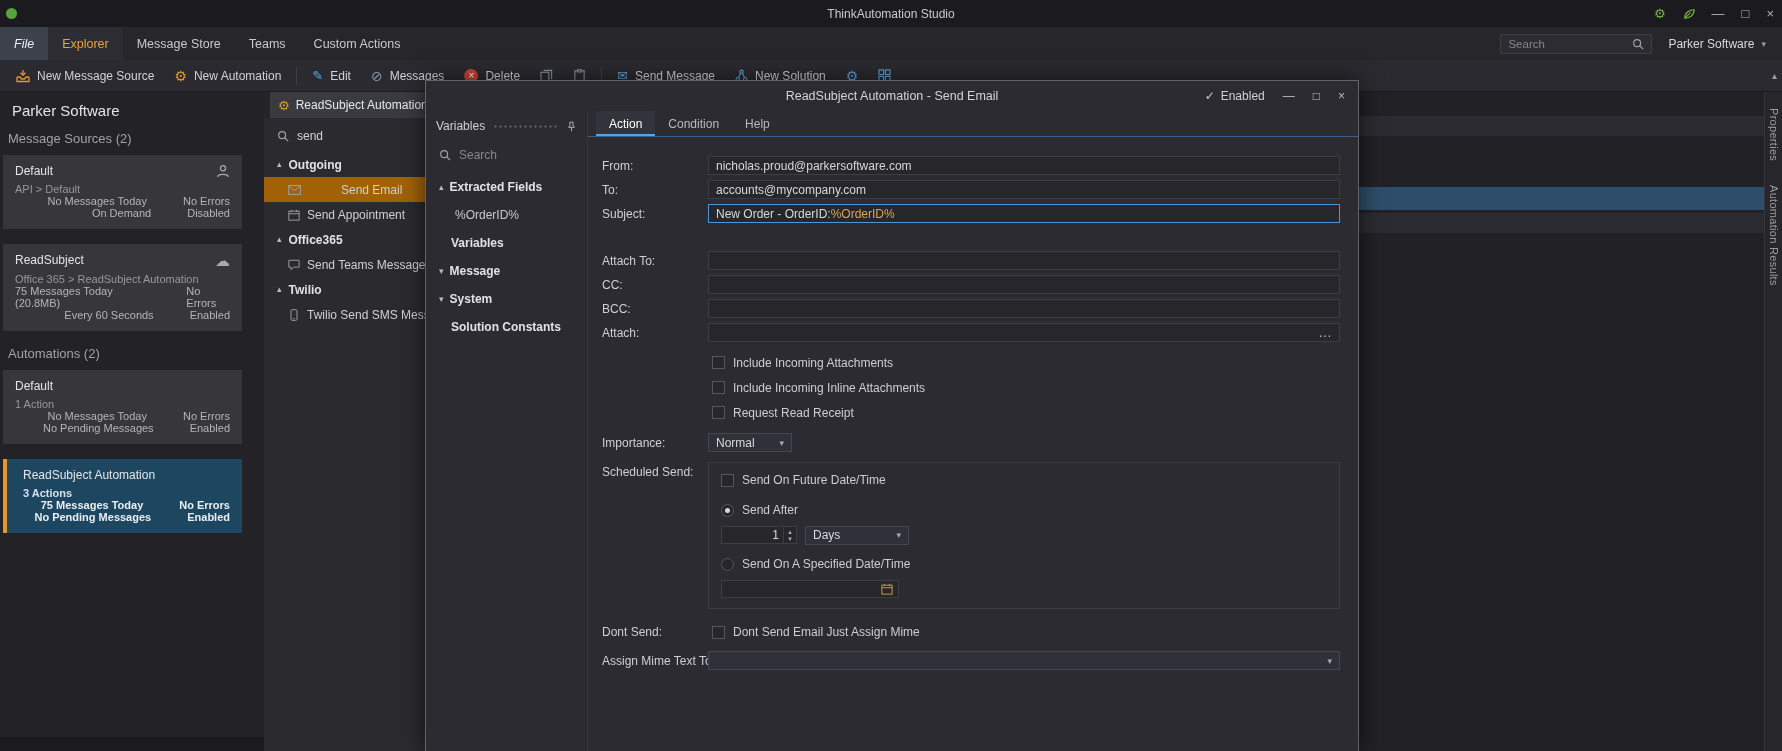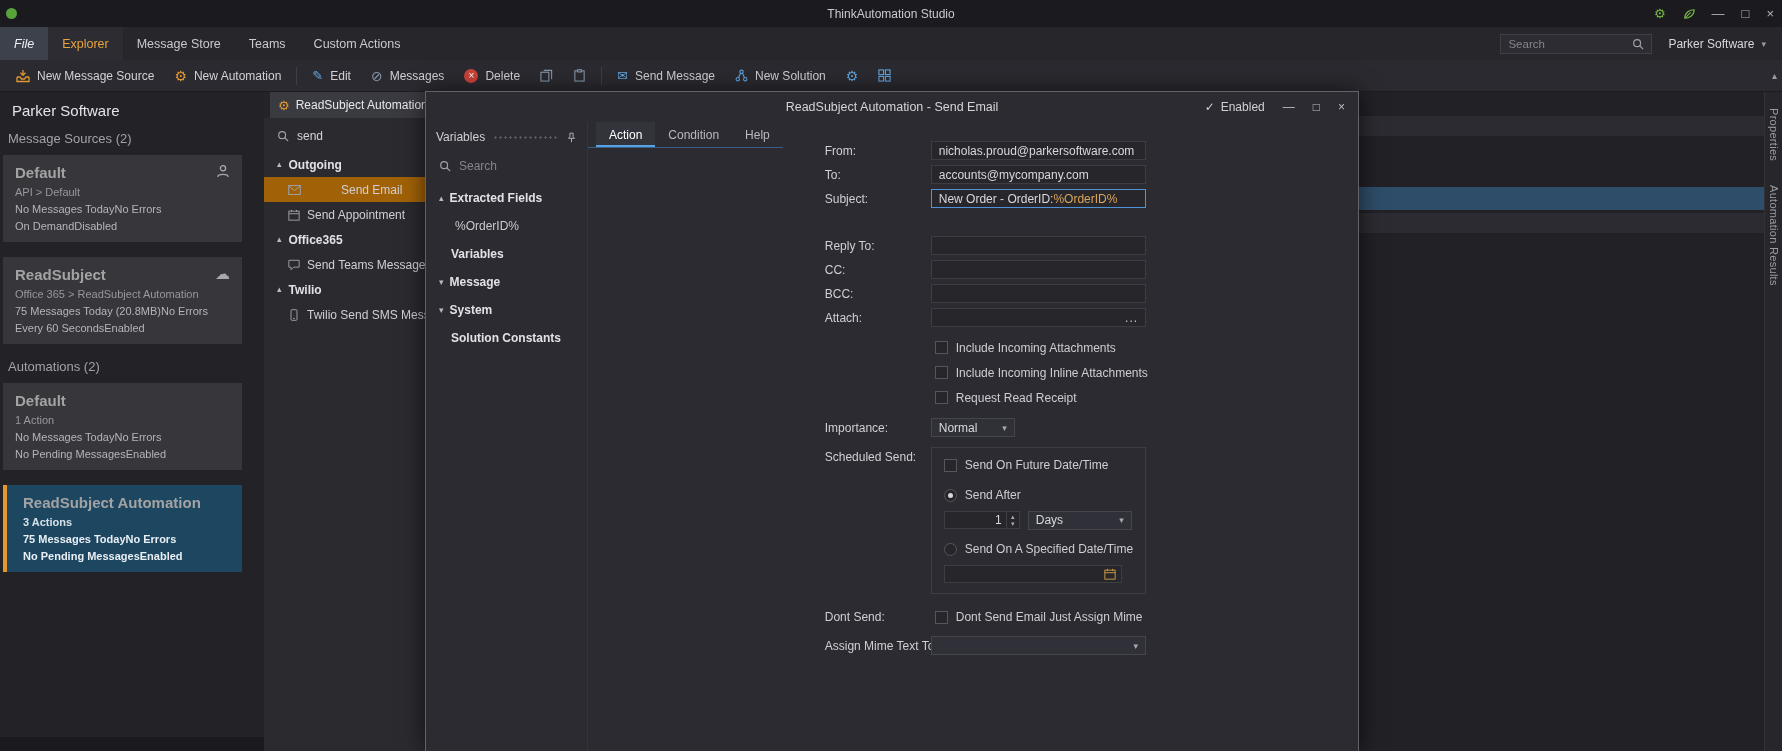--- a/index.html
+++ b/index.html
@@ -42,24 +42,24 @@
   .c-grayblue { color:#8496a8; }
   .del-ic { width:14px; height:14px; border-radius:50%; background:#ca4339; color:#fff; font-size:10px; display:flex; align-items:center; justify-content:center; line-height:1; }
   .toolbar-right { margin-left:auto; padding-right:5px; color:#9a9aa0; font-size:10px; }
 
   
   .sidebar { position:absolute; left:0; top:92px; width:264px; bottom:0; background:#222227; padding-top:10px; overflow:hidden; }
   .sb-title { margin:0 0 12px 12px; font-size:15px; color:#e4e4e8; }
   .sb-heading { margin:10px 0 9px 8px; font-size:13px; color:#a2a2a8; }
   .card { margin:0 22px 15px 3px; background:#36363b; padding:9px 12px 10px; }
   .card-head { display:flex; justify-content:space-between; align-items:flex-start; }
-  .card-title { font-size:15px; font-weight:700; color:#a3a3a3; }
+  .card-title { font-size:12px; font-weight:400; color:#e5e5e5; }
   .card-icon { color:#a8a8b0; font-size:15px; line-height:1; }
   .card-sub { margin-top:5px; font-size:11px; color:#97979d; }
-  .card-row { margin-top:5px; display:flex; justify-content:flex-start; font-size:11px; color:#b4b4ba; }
+  .card-row { display:flex; justify-content:flex-end; font-size:11px; color:#b4b4ba;gap:36px; }
   .card.selected { background:#1d4760; border-left:4px solid #e2982f; padding-left:16px; }
   .card.selected .card-sub { color:#d6e0e8; font-weight:700; }
   .card.selected .card-row { color:#e9eff4; font-weight:700; }
   .sb-footer { position:absolute; left:0; bottom:0; width:264px; height:14px; background:#1b1b1f; }
 
   
   .panel2 { position:absolute; left:264px; top:92px; width:164px; bottom:0; background:#2a2a2f; overflow:hidden; }
   .doc-tab-row { height:26px; background:#232328; display:flex; align-items:flex-end; }
   .doc-tab { display:flex; align-items:center; gap:6px; background:#3a3a41; padding:0 10px 0 8px; font-size:12px; color:#e8e8ec; height:26px; margin-left:6px; white-space:nowrap; }
   .p2-search { display:flex; align-items:center; gap:8px; padding:11px 0 9px 13px; color:#d4d4d8; font-size:12px; }
@@ -74,41 +74,41 @@
   .rightarea { position:absolute; left:428px; right:18px; top:92px; bottom:0; background:#212126; }
   .ra-band { position:absolute; left:0; right:0; top:24px; height:20px; background:#2b2b31; }
   .ra-row-sel { position:absolute; left:0; right:0; top:95px; height:23px; background:#2e4d68; }
   .ra-row { position:absolute; left:0; right:0; top:121px; height:20px; background:#2b2b31; }
 
   
   .rightrail { position:absolute; right:0; top:92px; width:18px; bottom:0; background:#26262b; border-left:1px solid #333339; display:flex; flex-direction:column; align-items:center; padding-top:16px; gap:24px; }
   .rail-tab { writing-mode:vertical-rl; font-size:11px; color:#9c9ca2; letter-spacing:0.3px; white-space:nowrap; }
 
   
-  .dialog { position:absolute; left:425px; top:91px; width:934px; bottom:0; background:#2b2b31; border:1px solid #62626a; border-bottom:none; box-shadow:0 0 22px rgba(0,0,0,0.6); display:flex; flex-direction:column; z-index:5; }
+  .dialog { position:absolute; left:425px; top:80px; width:934px; bottom:0; background:#2b2b31; border:1px solid #62626a; border-bottom:none; box-shadow:0 0 22px rgba(0,0,0,0.6); display:flex; flex-direction:column; z-index:5; }
   .dlg-titlebar { height:30px; position:relative; display:flex; align-items:center; flex:none; }
   .dlg-title { position:absolute; left:0; right:0; text-align:center; font-size:12.5px; color:#d4d4d8; }
   .dlg-controls { margin-left:auto; display:flex; align-items:center; gap:18px; padding-right:13px; position:relative; z-index:1; }
   .dlg-enabled { display:flex; gap:6px; align-items:center; color:#d0d0d4; font-size:12px; }
   .dlg-btn { color:#bcbcc2; font-size:12px; line-height:1; }
   .dlg-body { flex:1; display:flex; min-height:0; }
 
   .vars-panel { width:162px; flex:none; border-right:1px solid #34343a; display:flex; flex-direction:column; }
   .vars-header { height:30px; display:flex; align-items:center; padding:0 10px; gap:8px; flex:none; }
   .vars-title { font-size:12px; color:#cfcfd4; }
   .vars-grip { flex:1; height:5px; background-image:radial-gradient(#56565e 1px, transparent 1.2px); background-size:5px 5px; }
   .pin { color:#b8b8be; }
   .vars-search { display:flex; align-items:center; gap:8px; padding:7px 10px 11px 13px; }
   .vars-search .ph { color:#85858c; font-size:12px; }
   .vrow { height:28px; display:flex; align-items:center; gap:6px; font-size:12px; }
   .vgroup { font-weight:700; color:#e2e2e6; padding-left:13px; }
   .vgroup.noarrow { padding-left:25px; }
   .vchild { padding-left:29px; color:#c9c9cd; }
 
-  .dlg-main { flex:1; display:flex; flex-direction:row; min-width:0;gap:28px; }
+  .dlg-main { flex:1; display:flex; flex-direction:column; min-width:0; }
   .dlg-tabs { height:26px; display:flex; padding-left:8px; border-bottom:1px solid #3a5f86; flex:none; }
   .dtab { padding:0 13px; display:flex; align-items:center; font-size:12px; color:#b9b9bf; }
   .dtab.active { color:#ffffff; background:#33333b; box-shadow:inset 0 -2px 0 #57a1e4; }
 
   .dlg-form { padding-top:19px; overflow:hidden; }
   .frow { display:flex; align-items:center; margin-bottom:5px; }
   .flabel { width:120px; padding-left:14px; font-size:12px; color:#cfcfd4; flex:none; white-space:nowrap; }
   .ffield { flex:1; margin-right:18px; height:19px; background:#26262b; border:1px solid #3d3d45; display:flex; align-items:center; padding:0 7px; font-size:12px; color:#d8d8dc; overflow:hidden; white-space:nowrap; }
   .ffield.focused { border-color:#4f94d6; }
   .var-token { color:#dca55a; }
@@ -496,21 +496,21 @@
             <div class="flabel">Subject:</div>
             <div class="ffield focused">
               <span>New Order - OrderID: </span>
                 <span class="var-token">%OrderID%</span>
             </div>
           </div>
 
           <div class="gap-lg"></div>
 
           <div class="frow">
-            <div class="flabel">Reply To:</div>
+            <div class="flabel">Attach To:</div>
             <div class="ffield">
                 <span></span>
               </div>
           </div>
           <div class="frow">
             <div class="flabel">CC:</div>
             <div class="ffield">
                 <span></span>
               </div>
           </div>

